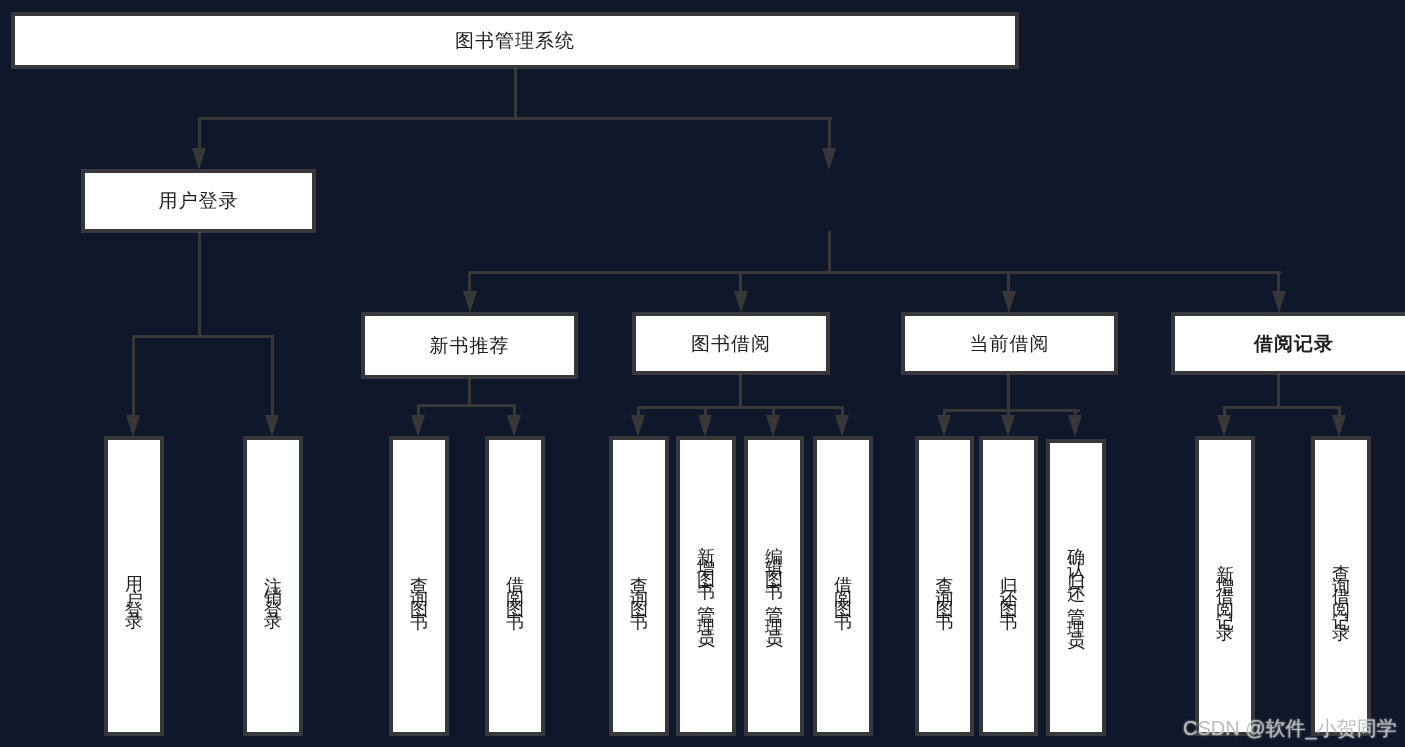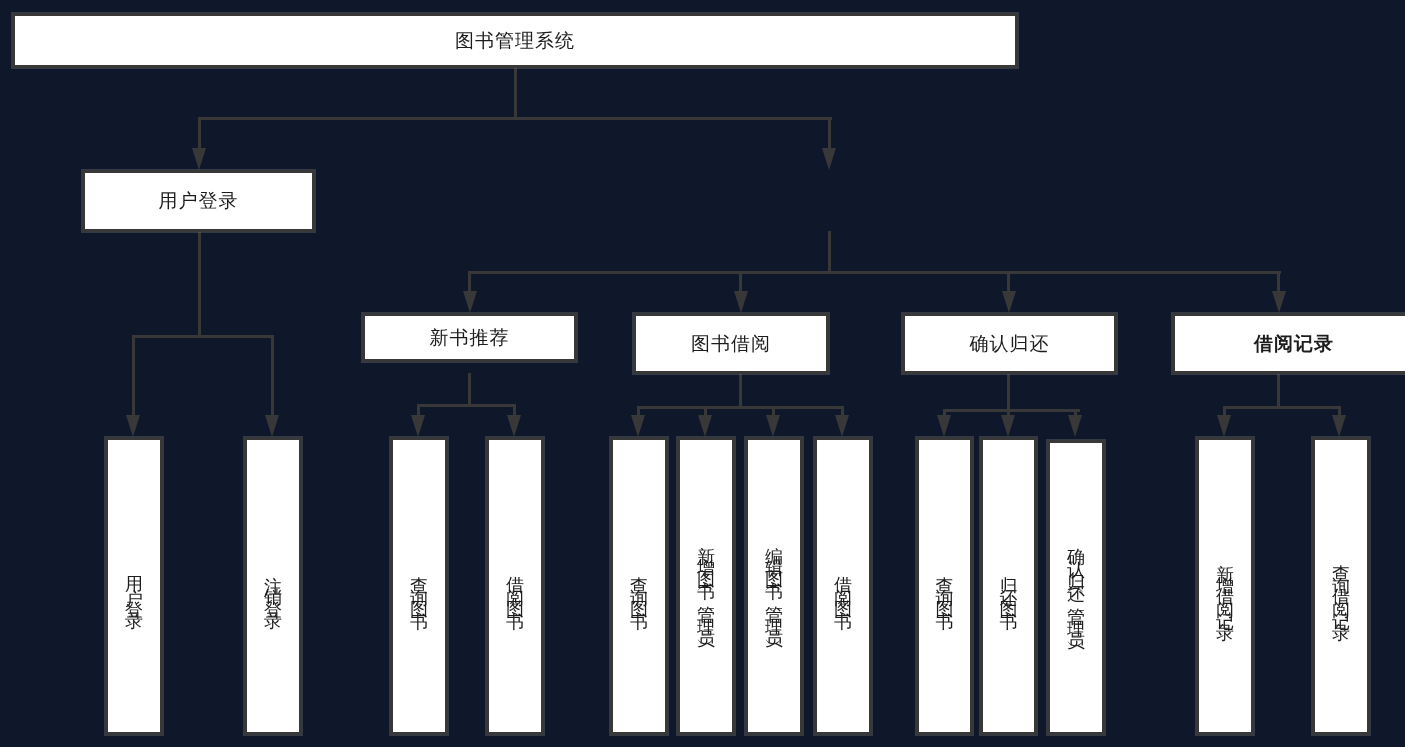--- a/index.html
+++ b/index.html
@@ -118,28 +118,28 @@
   <div class="arrow" style="left:1332px;top:415px;"></div>
 
   <div class="box" style="left:12px;top:13px;width:1006px;height:55px;">
     <span class="hlabel">图书管理系统</span>
   </div>
 
   <div class="box" style="left:82px;top:170px;width:233px;height:62px;">
     <span class="hlabel">用户登录</span>
   </div>
 
-  <div class="box" style="left:362px;top:313px;width:215px;height:49px;">
+  <div class="box" style="left:362px;top:313px;width:215px;height:65px;">
     <span class="hlabel">新书推荐</span>
   </div>
   <div class="box" style="left:633px;top:313px;width:196px;height:61px;">
     <span class="hlabel">图书借阅</span>
   </div>
   <div class="box" style="left:902px;top:313px;width:215px;height:61px;">
-    <span class="hlabel">确认归还</span>
+    <span class="hlabel">当前借阅</span>
   </div>
   <div class="box" style="left:1172px;top:313px;width:244px;height:61px;font-weight:bold;">
     <span class="hlabel">借阅记录</span>
   </div>
 
   <div class="box" style="left:105px;top:437px;width:58px;height:298px;">
     <span class="vlabel">用户登录</span>
   </div>
   <div class="box" style="left:244px;top:437px;width:58px;height:298px;">
     <span class="vlabel">注销登录</span>
@@ -175,14 +175,15 @@
     <span class="vlabel">确认归还（管理员）</span>
   </div>
 
   <div class="box" style="left:1196px;top:437px;width:58px;height:298px;">
     <span class="vlabel">新增借阅记录</span>
   </div>
   <div class="box" style="left:1312px;top:437px;width:58px;height:298px;">
     <span class="vlabel">查询借阅记录</span>
   </div>
 
+  <div class="watermark">CSDN @软件_小贺同学</div>
 
 </div>
 
 </body></html>

